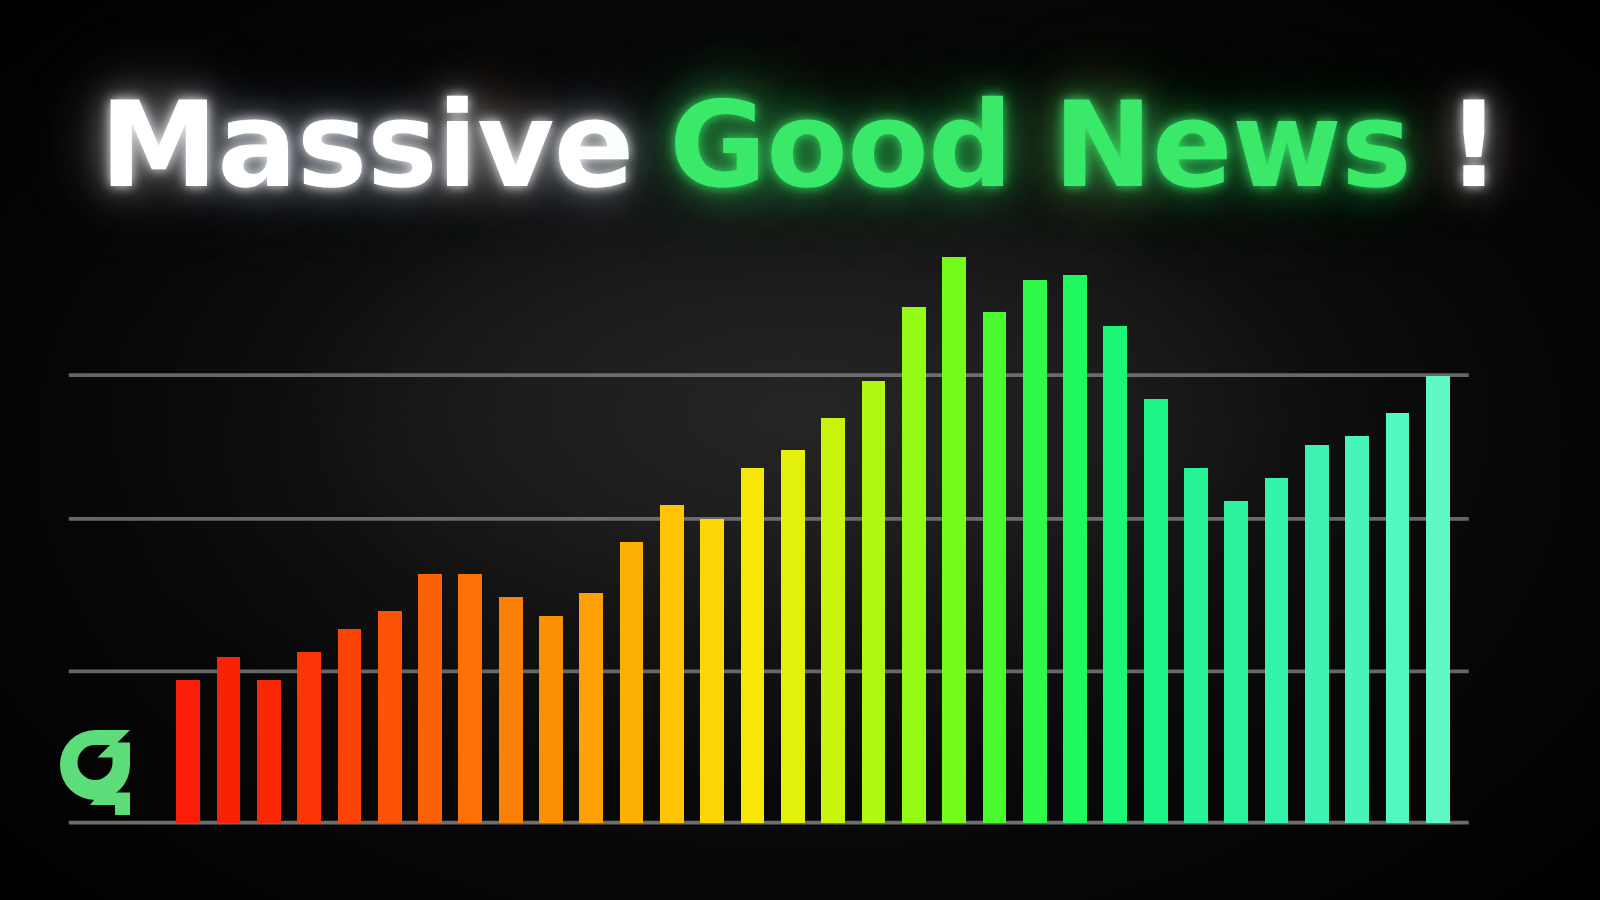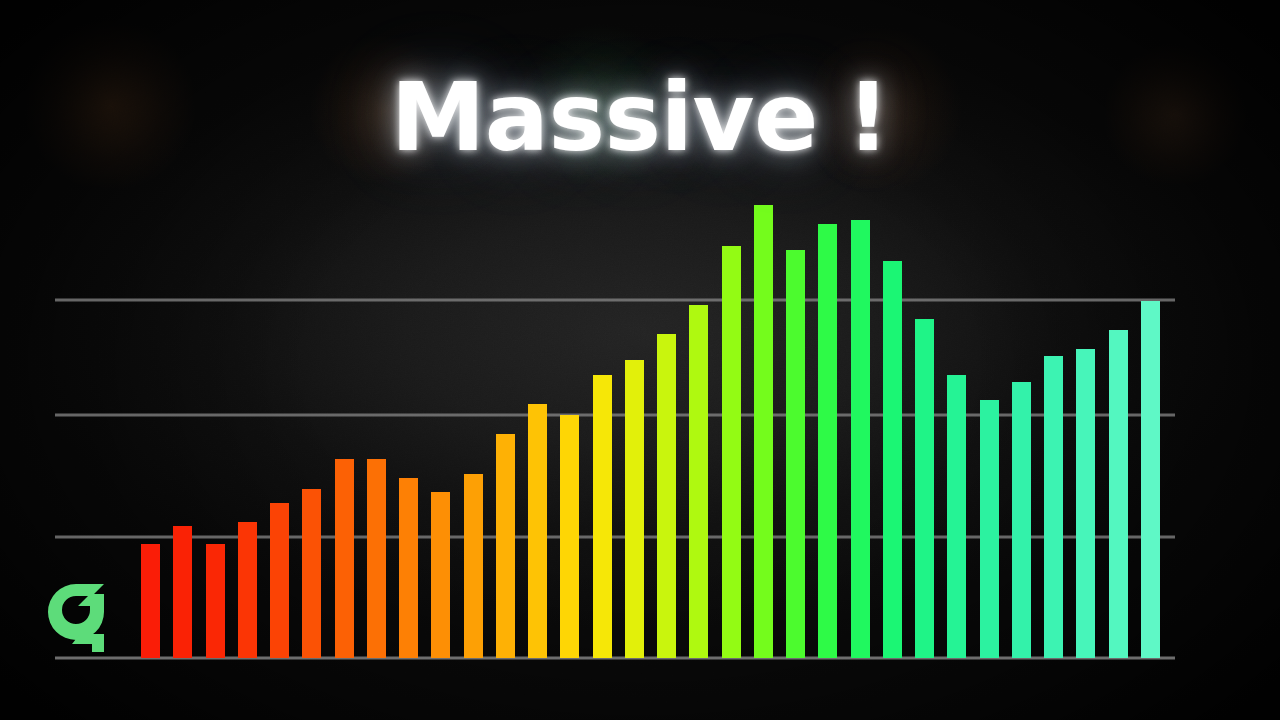--- a/index.html
+++ b/index.html
@@ -175,20 +175,21 @@
         <rect x="1011.75" y="382.00" width="19" height="276.00" fill="#33f2aa" class="bar"></rect>
         <rect x="1044.00" y="356.24" width="19" height="301.76" fill="#3cf3b2" class="bar"></rect>
         <rect x="1076.25" y="348.88" width="19" height="309.12" fill="#47f5ba" class="bar"></rect>
         <rect x="1108.50" y="330.48" width="19" height="327.52" fill="#53f7c0" class="bar"></rect>
         <rect x="1140.75" y="301.04" width="19" height="356.96" fill="#5ff8c6" class="bar"></rect>
       </g>
   </svg>
 
   <div class="title-row">
     <span class="t-white">Massive</span>
+    <span class="t-green">Good News</span>
     <span class="t-bang">!</span>
   </div>
 
   <svg class="logo" xmlns="http://www.w3.org/2000/svg" viewBox="0 0 66 78">
     <g id="logo-shape">
 
       <path d="M46 6 L58 6 L46 18 L30 18 A14 14 0 1 0 44 32 L44 28 L32 28 L44 16 L58 16 L58 34
                A28 28 0 1 1 30 6 Z" fill="#5ddc7a"></path>
 
       <path d="M34 56 L58 56 L58 74 L46 74 L46 66 L26 66 L34 56 Z" fill="#5ddc7a"></path>

